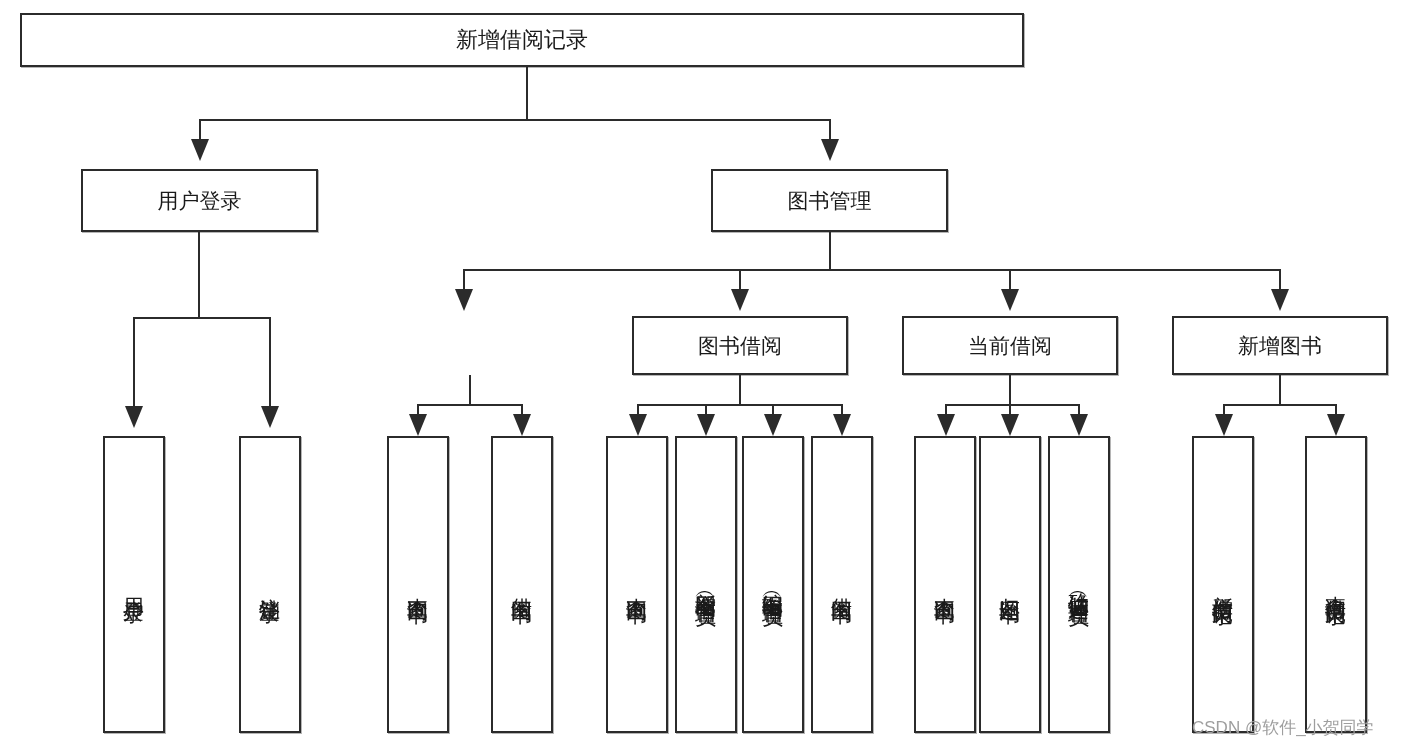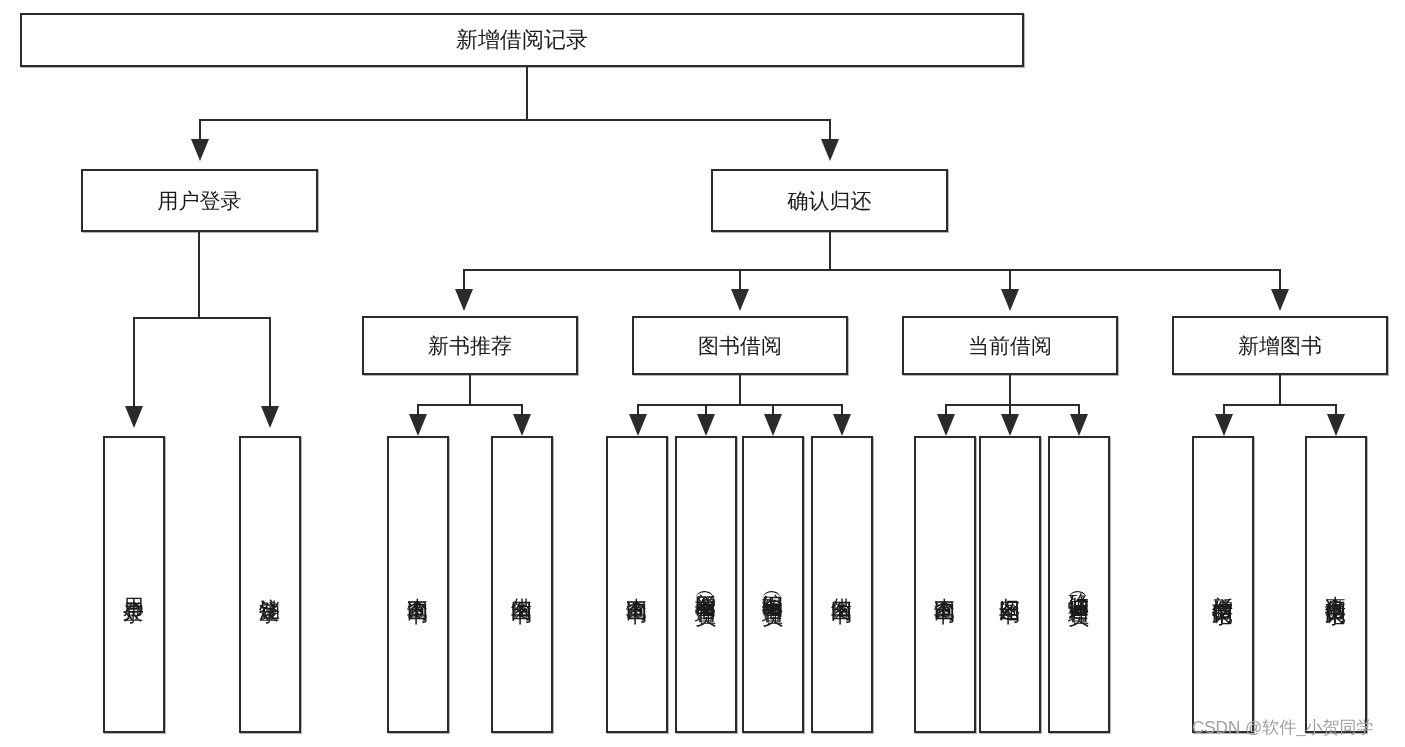--- a/index.html
+++ b/index.html
@@ -95,21 +95,21 @@
   <div class="line vline" style="left:199px; top:119px; width:2px; height:22px;"></div>
   <div class="line vline" style="left:829px; top:119px; width:2px; height:22px;"></div>
   <div class="arrow" style="left:191px; top:139px;"></div>
   <div class="arrow" style="left:821px; top:139px;"></div>
 
   <div class="node horiz" style="left:81px; top:169px; width:237px; height:63px;">
     <span class="label">用户登录</span>
   </div>
 
   <div class="node horiz" style="left:711px; top:169px; width:237px; height:63px;">
-    <span class="label">确认归还</span>
+    <span class="label">图书管理</span>
   </div>
 
   <div class="line vline" style="left:198px; top:232px; width:2px; height:86px;"></div>
   <div class="line hline" style="left:133px; top:317px; width:138px; height:2px;"></div>
   <div class="line vline" style="left:133px; top:317px; width:2px; height:70px;"></div>
   <div class="line vline" style="left:269px; top:317px; width:2px; height:70px;"></div>
   <div class="arrow" style="left:125px; top:406px;"></div>
   <div class="arrow" style="left:261px; top:406px;"></div>
   <div class="line vline" style="left:133px; top:385px; width:2px; height:22px;"></div>
   <div class="line vline" style="left:269px; top:385px; width:2px; height:22px;"></div>
@@ -118,23 +118,20 @@
   <div class="line hline" style="left:463px; top:269px; width:818px; height:2px;"></div>
   <div class="line vline" style="left:463px; top:269px; width:2px; height:22px;"></div>
   <div class="line vline" style="left:739px; top:269px; width:2px; height:22px;"></div>
   <div class="line vline" style="left:1009px; top:269px; width:2px; height:22px;"></div>
   <div class="line vline" style="left:1279px; top:269px; width:2px; height:22px;"></div>
   <div class="arrow" style="left:455px; top:289px;"></div>
   <div class="arrow" style="left:731px; top:289px;"></div>
   <div class="arrow" style="left:1001px; top:289px;"></div>
   <div class="arrow" style="left:1271px; top:289px;"></div>
 
-  <div class="node horiz" style="left:362px; top:316px; width:216px; height:59px;">
-    <span class="label">新书推荐</span>
-  </div>
   <div class="node horiz" style="left:632px; top:316px; width:216px; height:59px;">
     <span class="label">图书借阅</span>
   </div>
   <div class="node horiz" style="left:902px; top:316px; width:216px; height:59px;">
     <span class="label">当前借阅</span>
   </div>
   <div class="node horiz" style="left:1172px; top:316px; width:216px; height:59px;">
     <span class="label">新增图书</span>
   </div>
 

